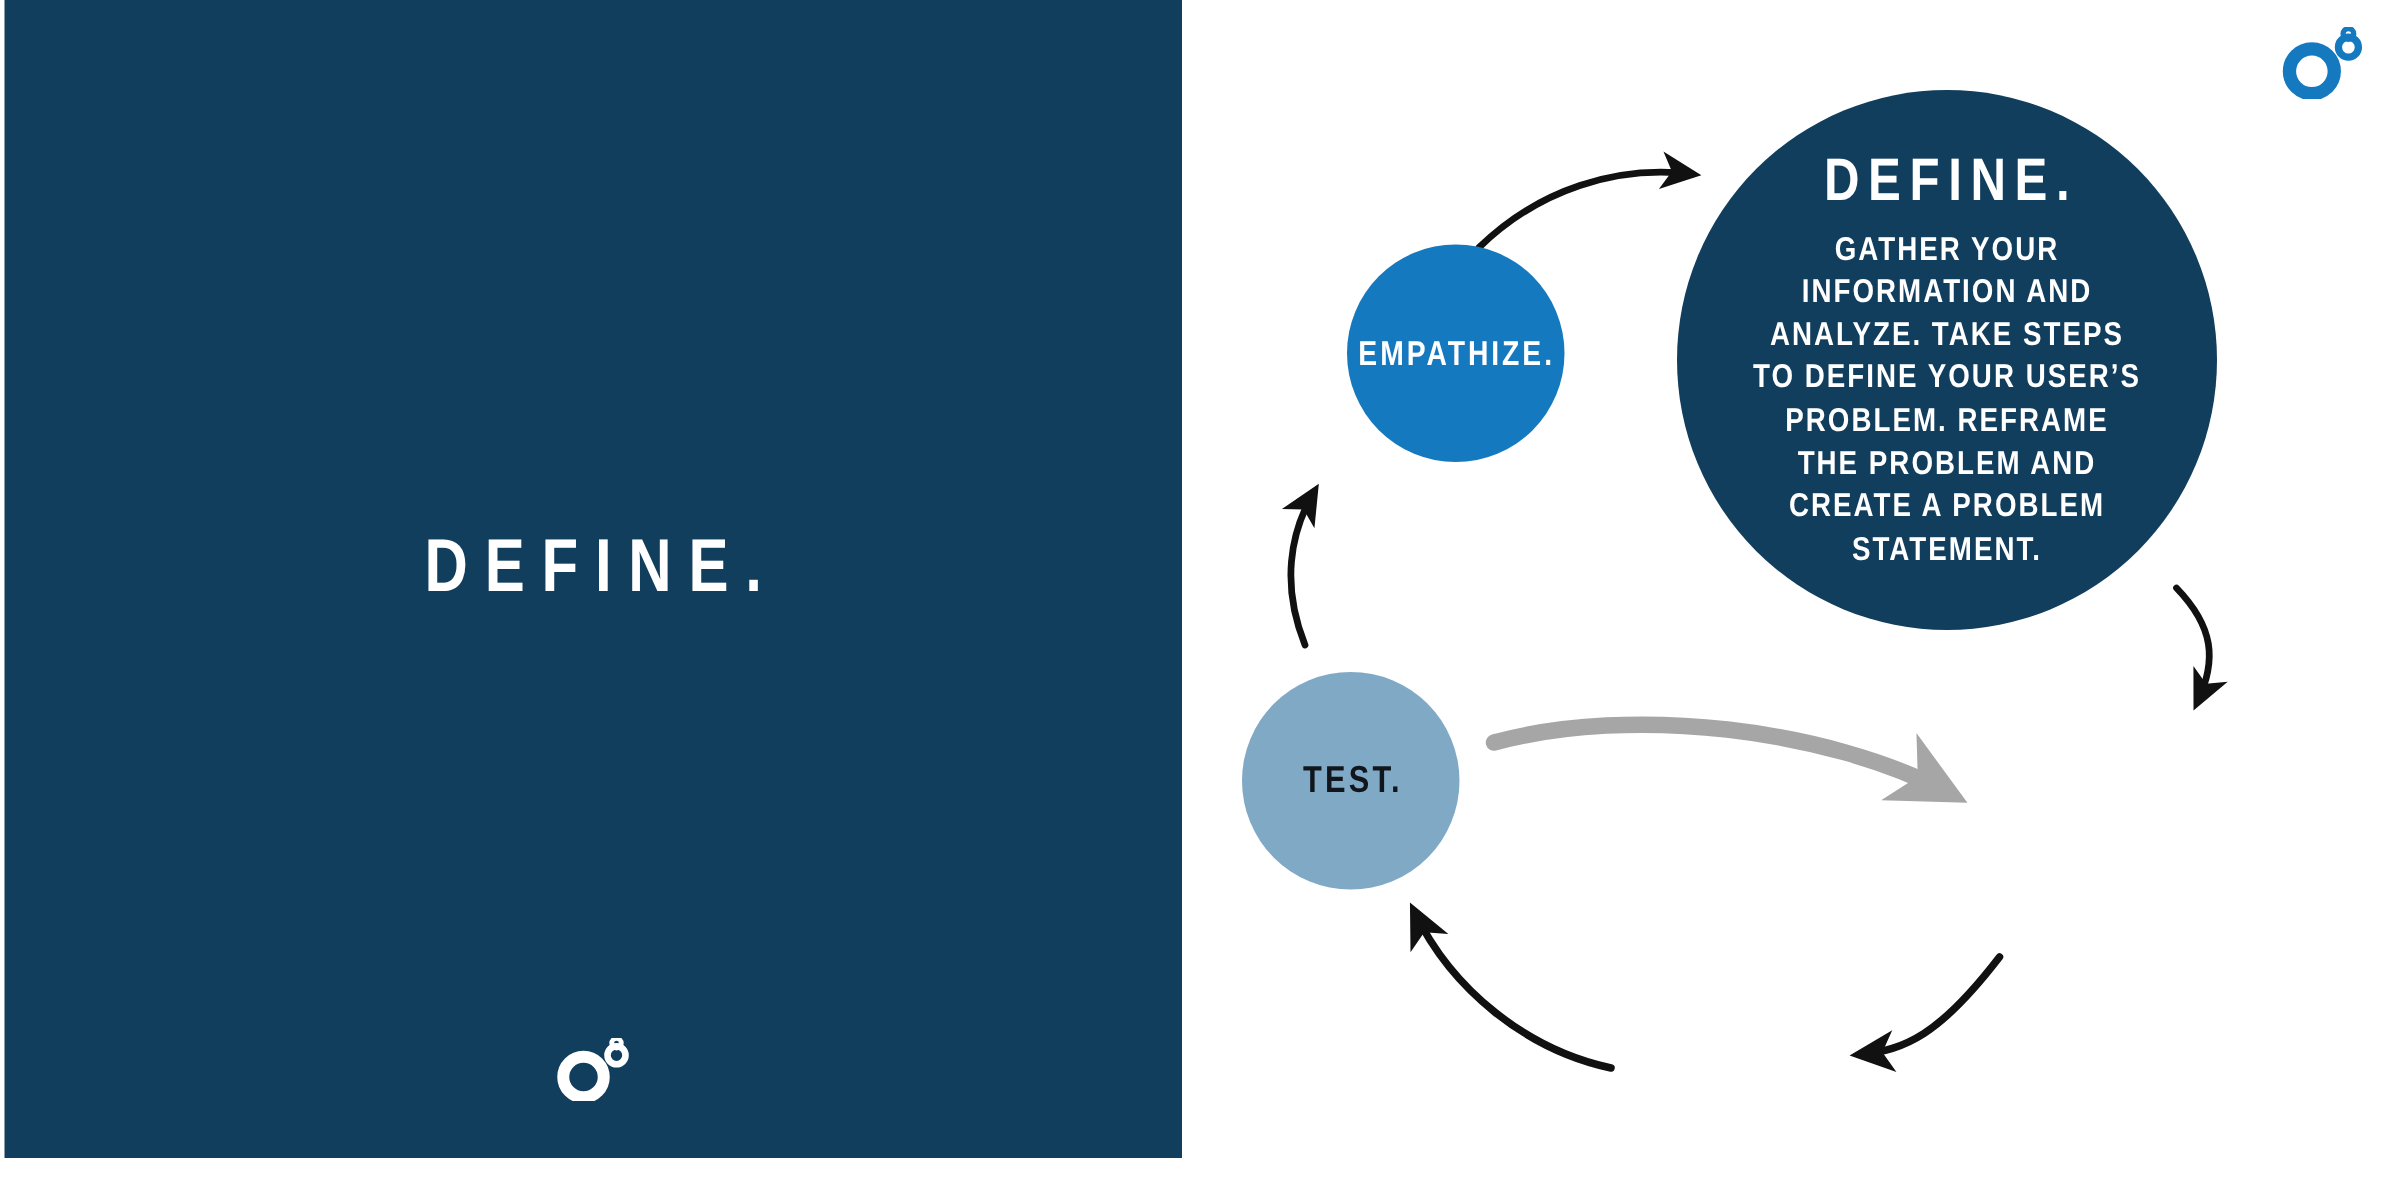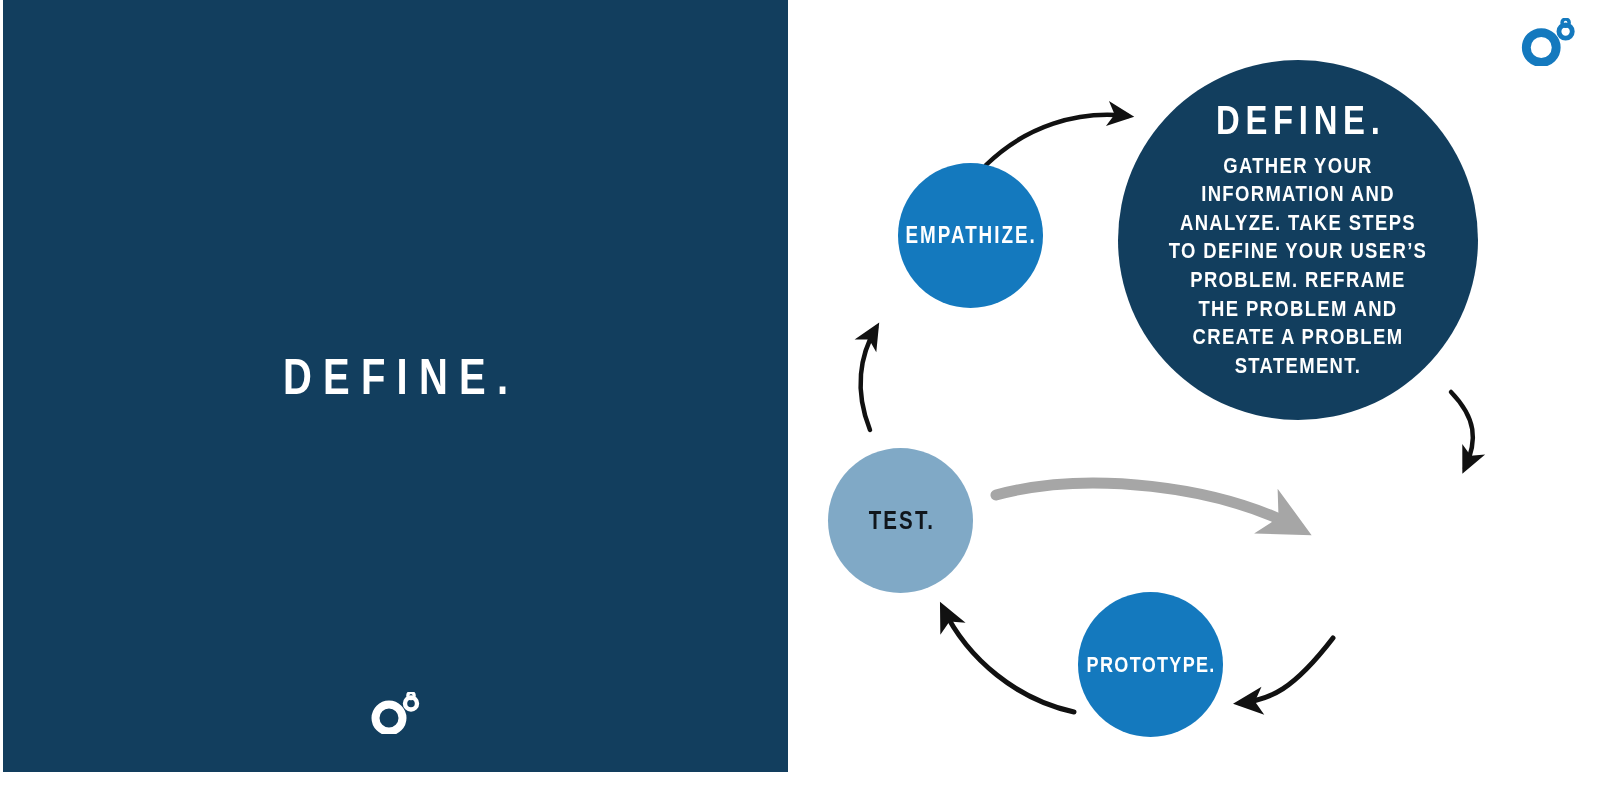--- a/index.html
+++ b/index.html
@@ -215,19 +215,16 @@
     </div>
 
     <div class="node" id="node-empathize">
       <div class="label">EMPATHIZE.</div>
     </div>
 
     <div class="node" id="node-test">
       <div class="label">TEST.</div>
     </div>
 
-    <div class="node" id="node-prototype">
-      <div class="label">PROTOTYPE.</div>
-    </div>
 
 
   </div>
 </div>
 
 </body></html>

